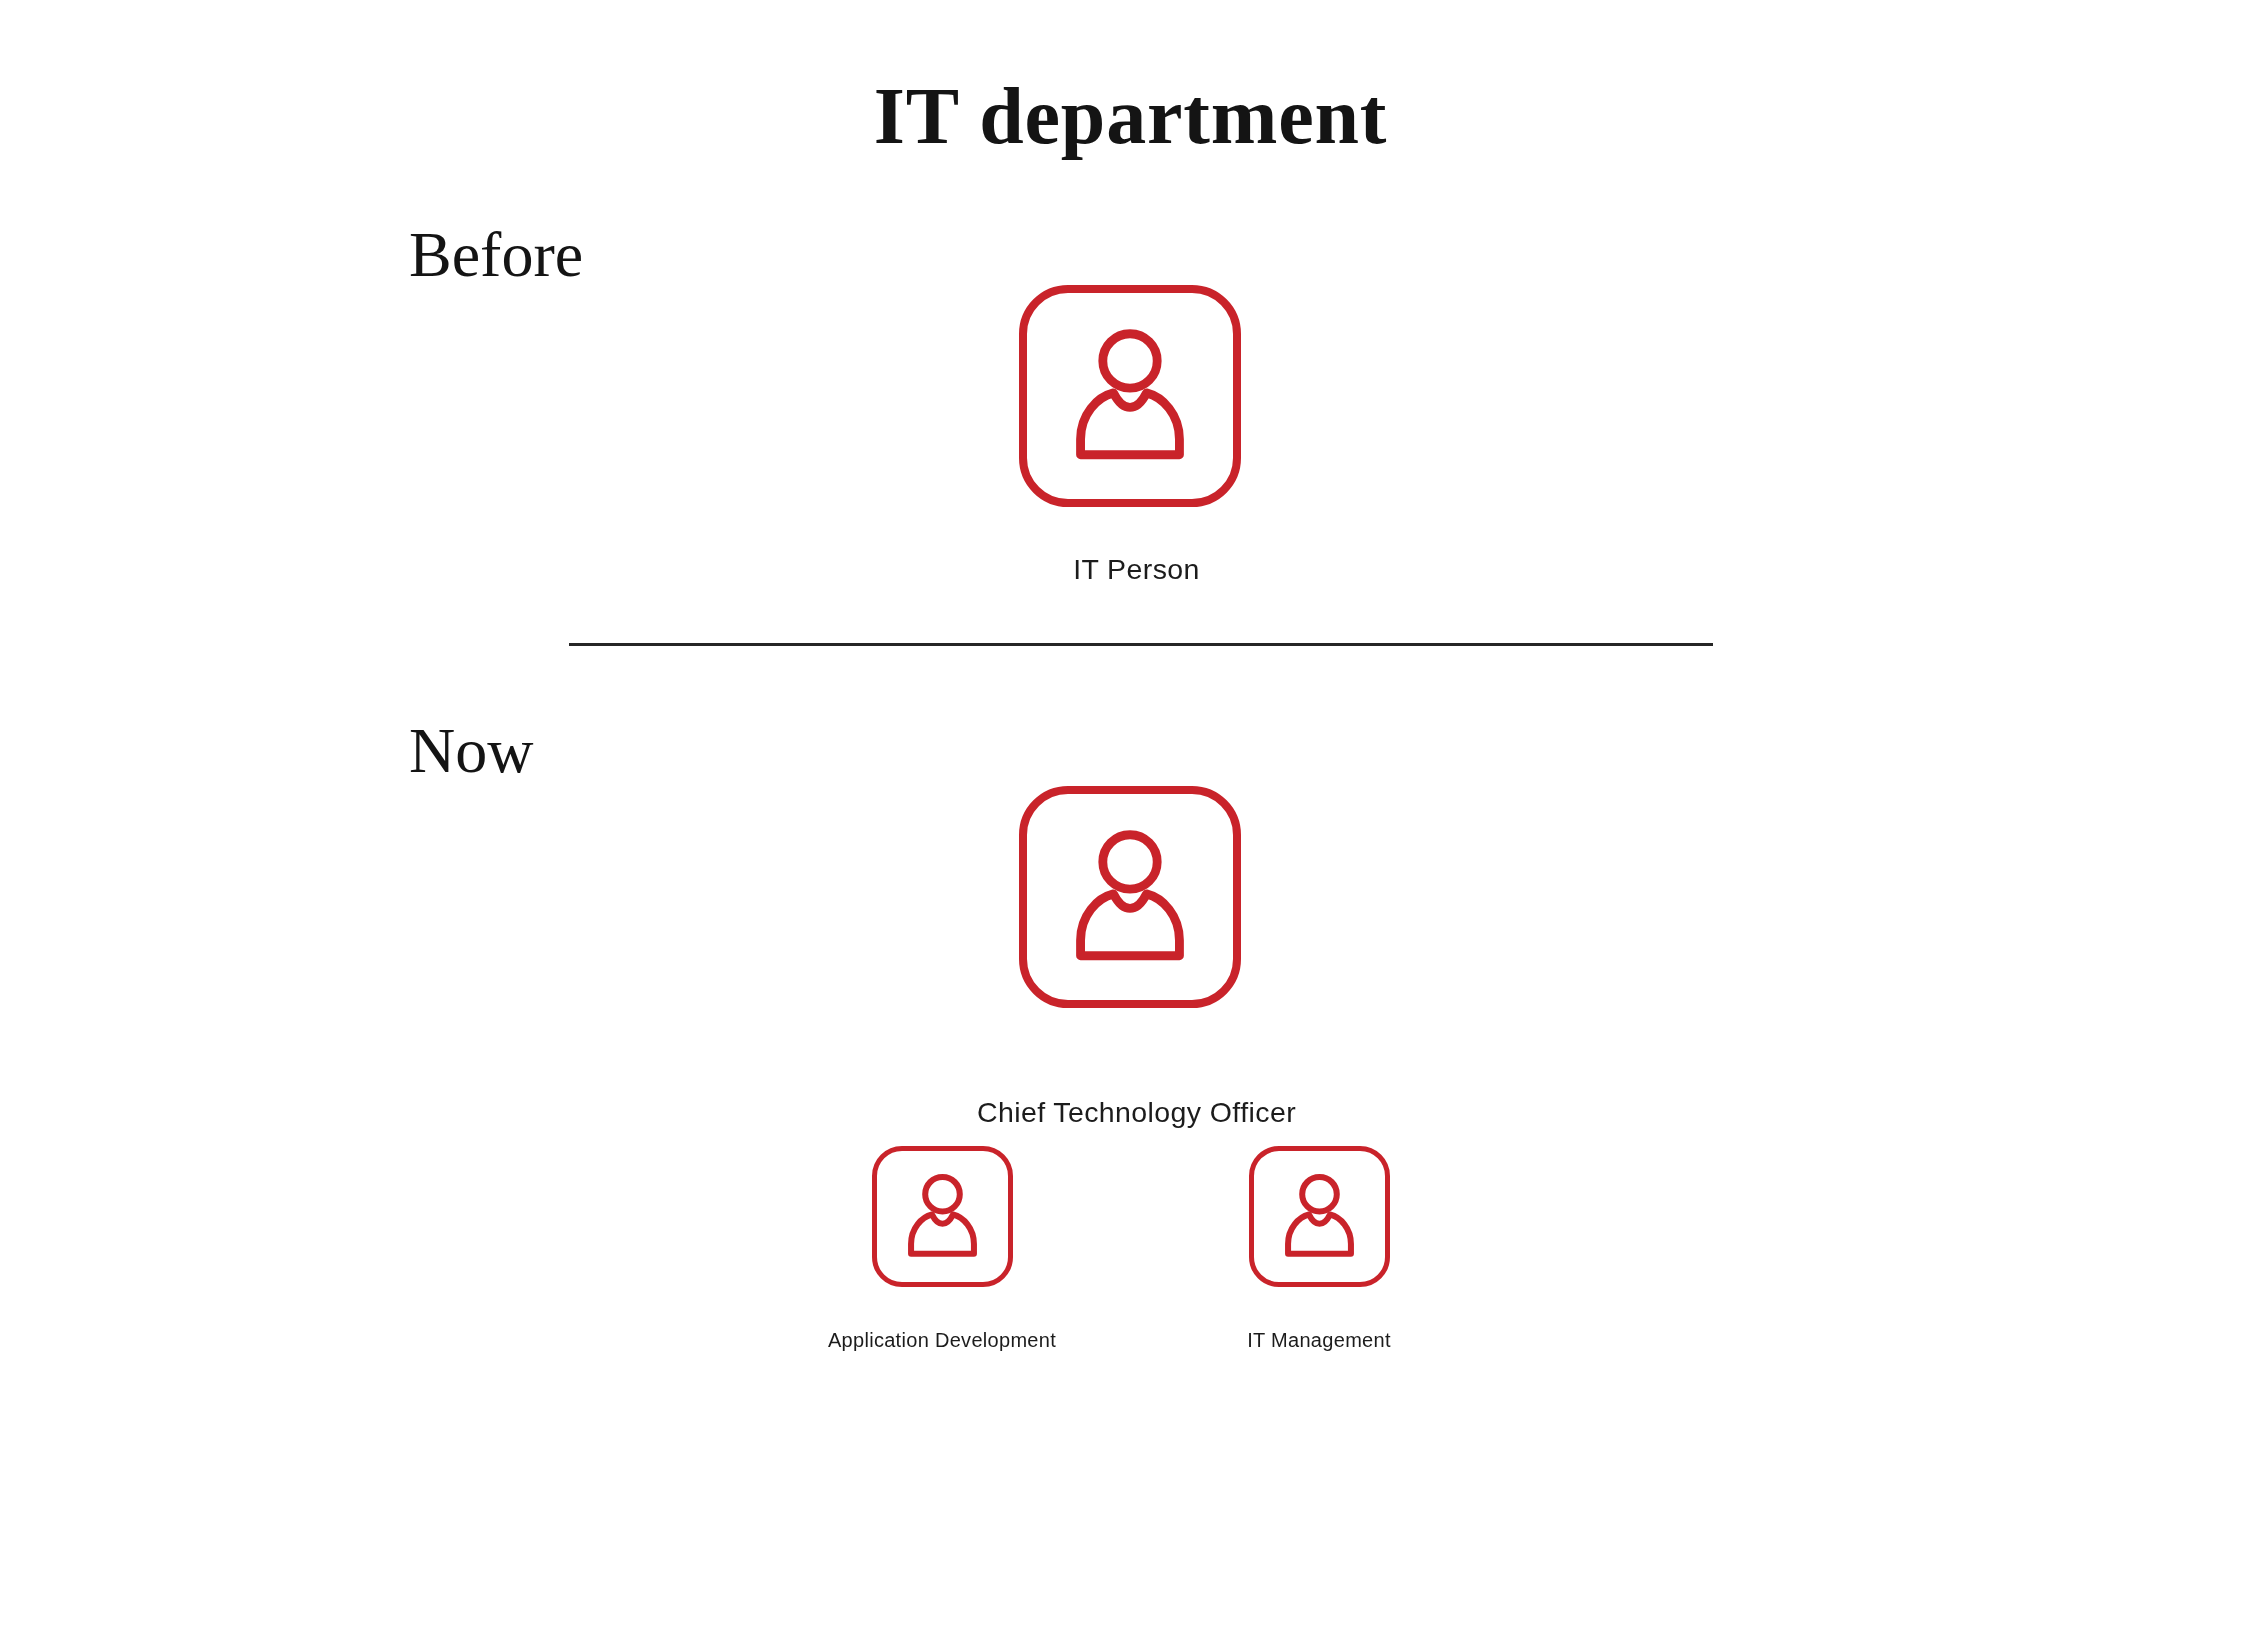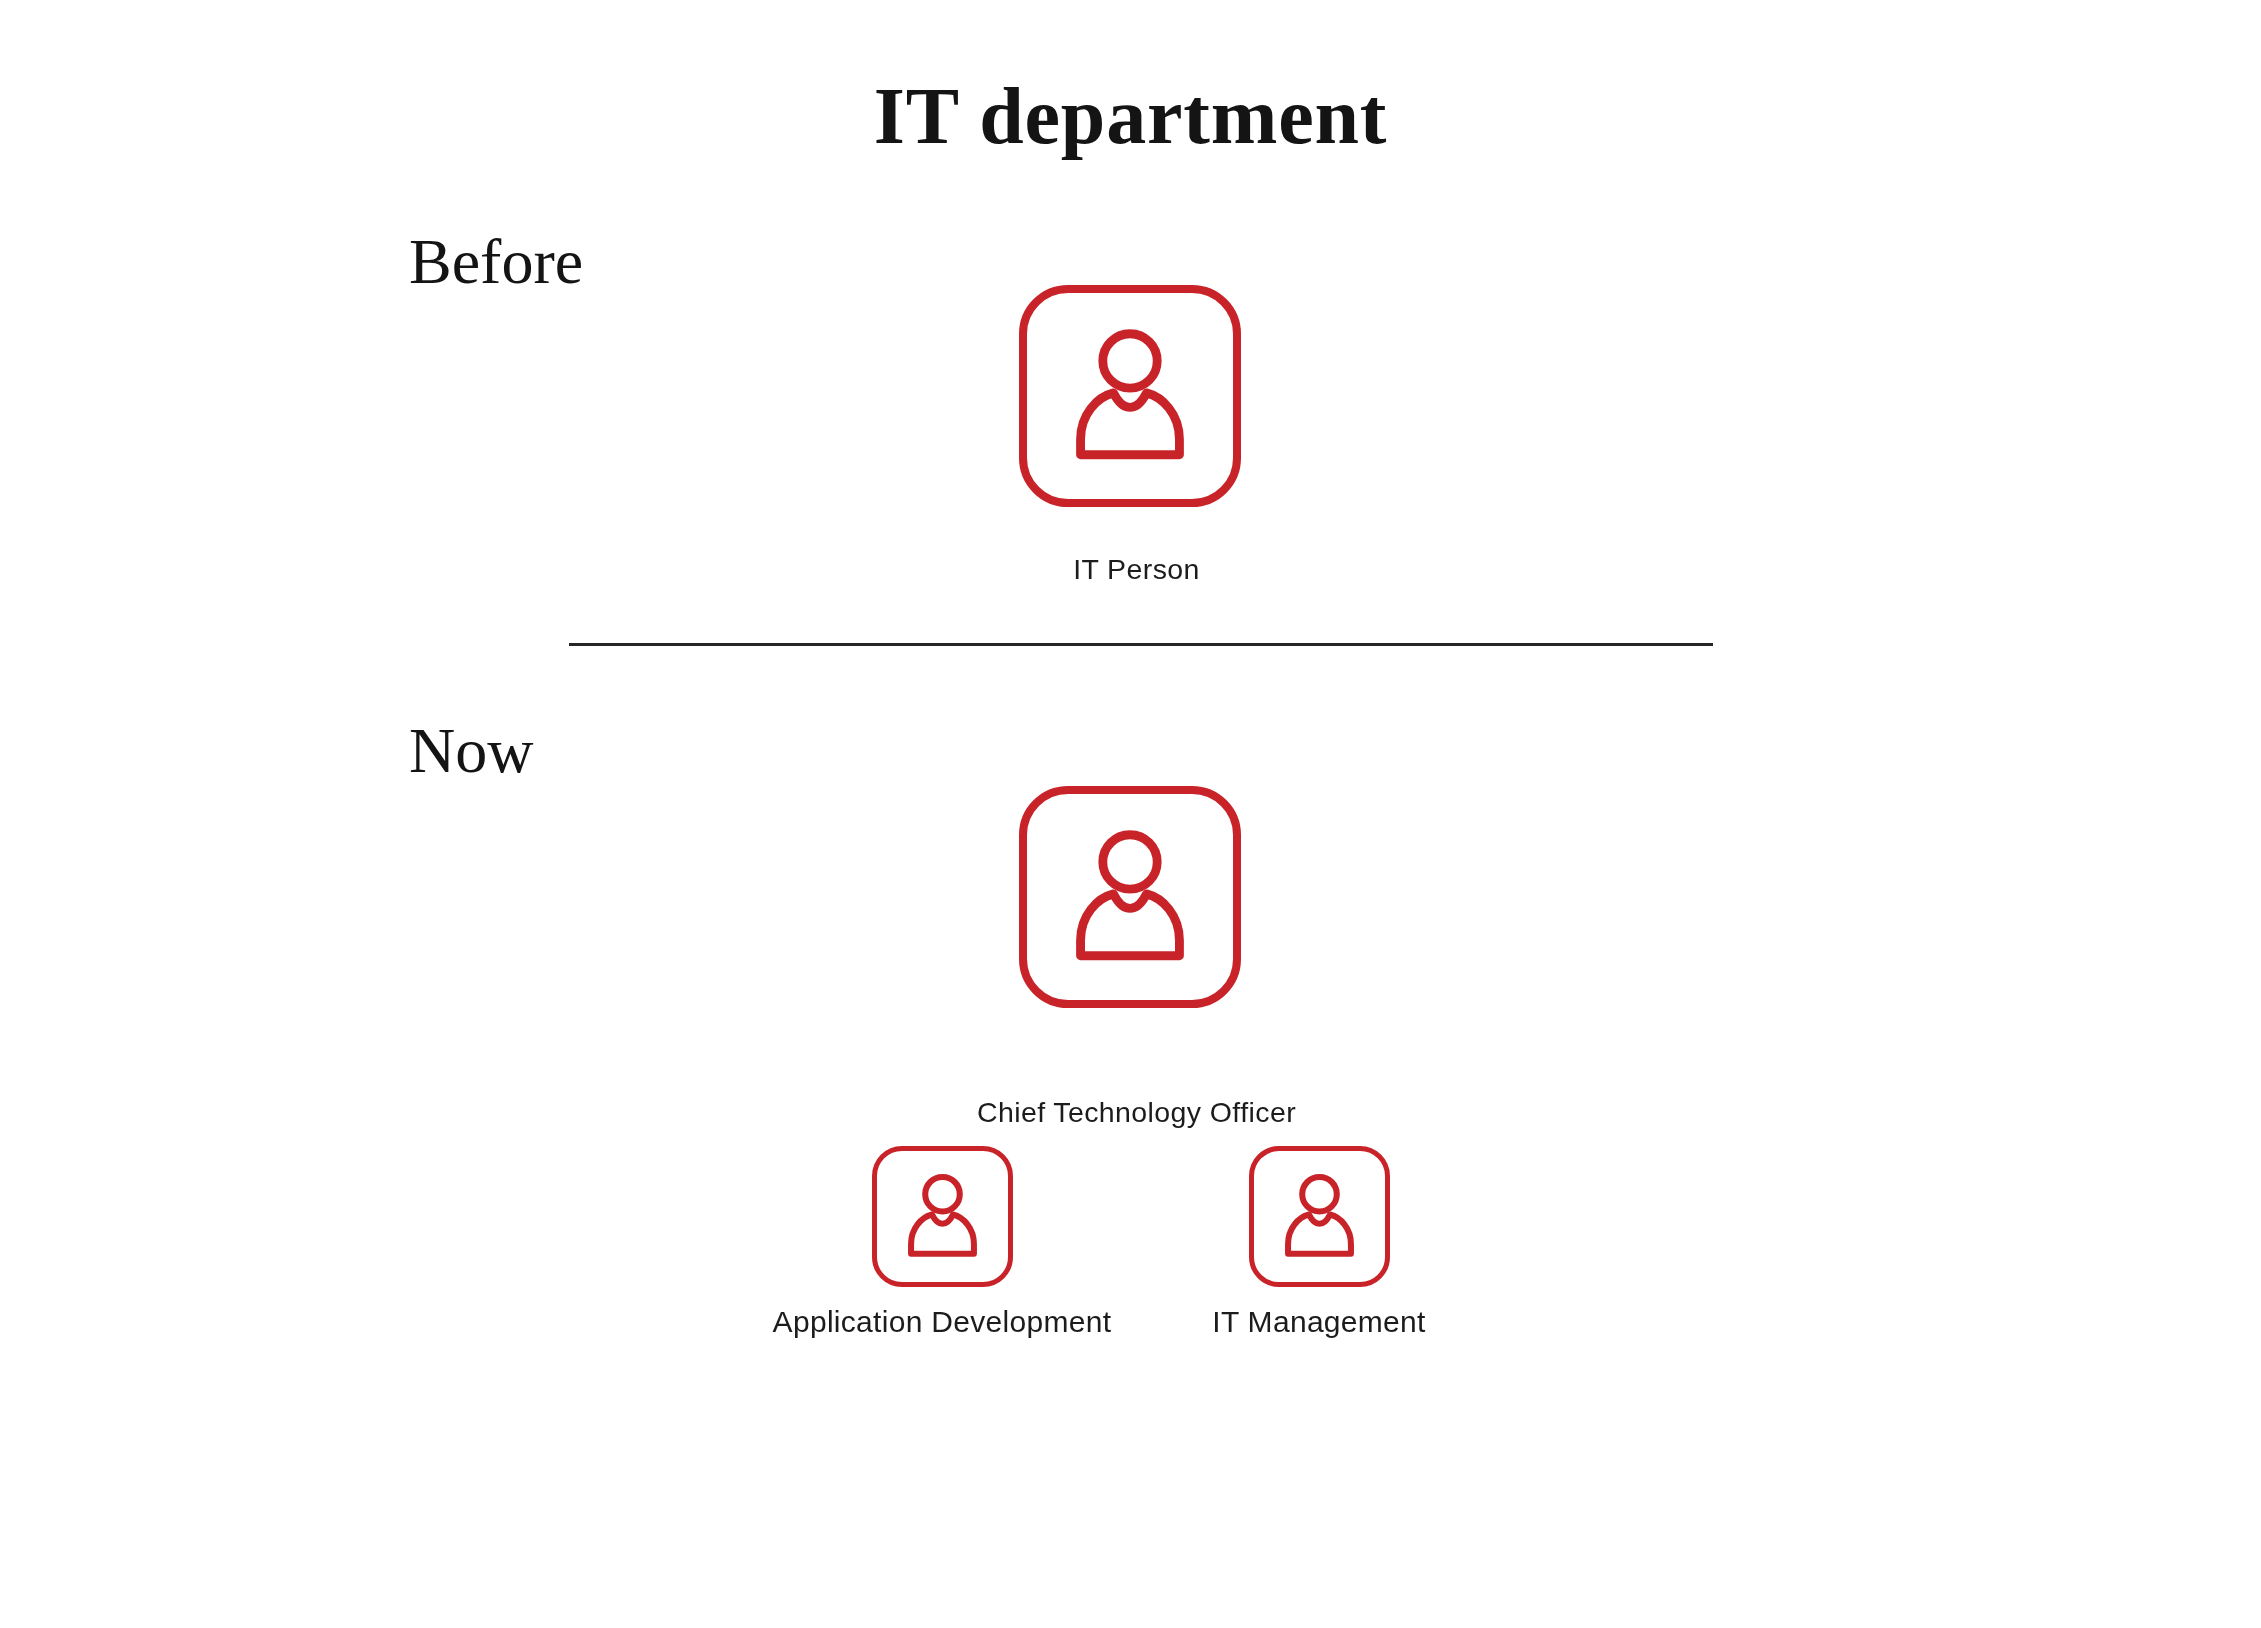--- a/index.html
+++ b/index.html
@@ -30,21 +30,21 @@
 
   .section-label {
     position: absolute;
     left: 409px;
     font-family: "Liberation Serif", serif;
     font-weight: 400;
     font-size: 64px;
     line-height: 1;
     color: #141414;
   }
-  .label-before { top: 230px; }
+  .label-before { top: 223px; }
   .label-now   { top: 719px; }
 
   .icon-box {
     box-sizing: border-box;
     border-style: solid;
     border-color: var(--red);
     background: #ffffff;
     display: flex;
     align-items: center;
     justify-content: center;
@@ -99,22 +99,22 @@
     flex-direction: column;
     align-items: center;
   }
   .medium {
     width: 141px; height: 141px;
     border-width: 5.9px;
     border-radius: 30px;
   }
   .medium .st { stroke-width: 4.6; }
   .dept-label {
-    margin-top: 20px;
-    font-size: 30px;
+    margin-top: 38px;
+    font-size: 20px;
     line-height: 30px;
     color: var(--ink);
     letter-spacing: 0.3px;
     text-align: center;
     white-space: nowrap;
   }
   .team-row {
     margin-top: 80px;
     display: flex;
     gap: 54px;

